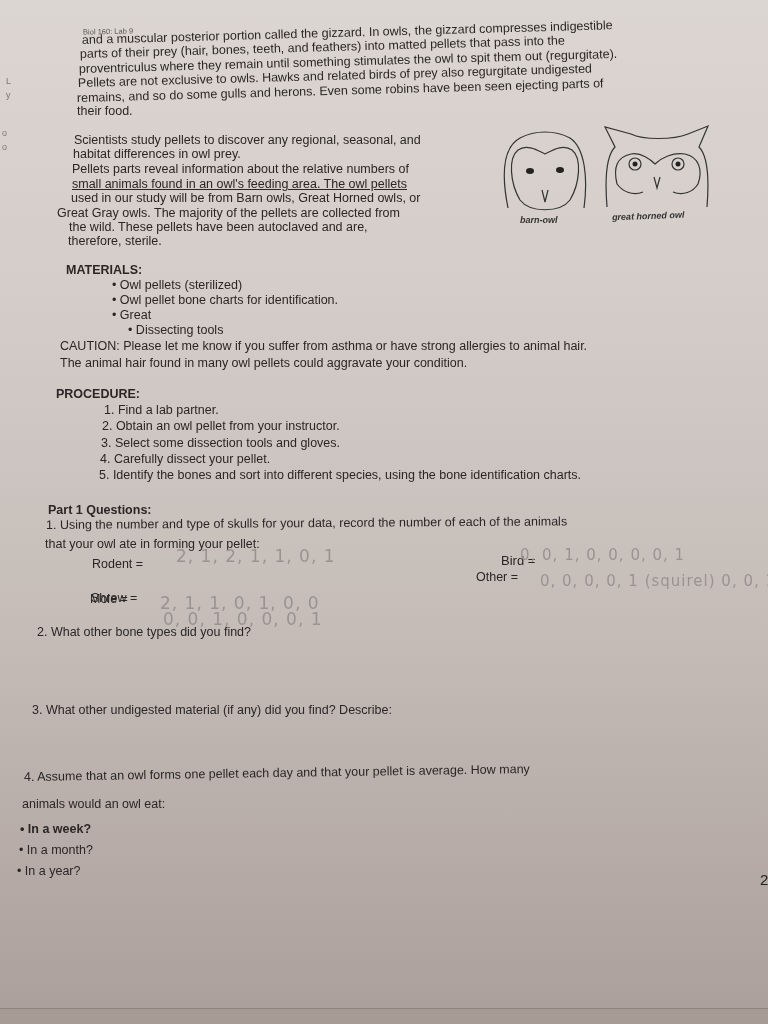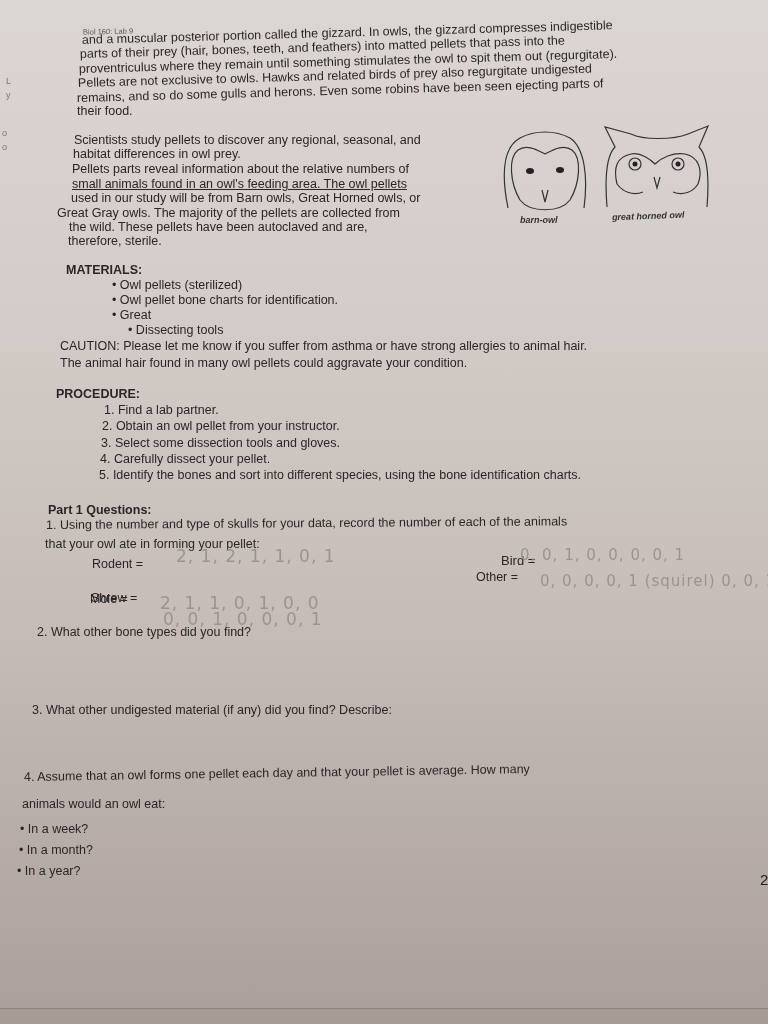--- a/index.html
+++ b/index.html
@@ -119,21 +119,21 @@
     <div class="t hand hand-sm" style="left:520px;top:548px;">0, 0, 1, 0, 0, 0, 0, 1</div>
 
     <div class="t" style="left:476px;top:570px;">Other =</div>
     <div class="t hand hand-sm" style="left:540px;top:574px;">0, 0, 0, 0, 1 (squirel) 0, 0, 1</div>
 
     <div class="t" style="left:37px;top:625px;">2. What other bone types did you find?</div>
     <div class="t" style="left:32px;top:703px;">3. What other undigested material (if any) did you find? Describe:</div>
 
     <div class="t" style="left:24px;top:770px;transform:rotate(-0.9deg);transform-origin:left;">4. Assume that an owl forms one pellet each day and that your pellet is average. How many</div>
     <div class="t" style="left:22px;top:797px;">animals would an owl eat:</div>
-    <div class="t bullet" style="left:20px;top:822px;">In a week?</div>
+    <div class="t bullet" style="left:20px;top:822px;font-weight:bold;">In a week?</div>
     <div class="t bullet" style="left:19px;top:843px;">In a month?</div>
     <div class="t bullet" style="left:17px;top:864px;">In a year?</div>
   </div>
 
   <div class="page-num">2</div>
 
   <div class="bottom-shelf"></div>
 </div>
 
 </body></html>

